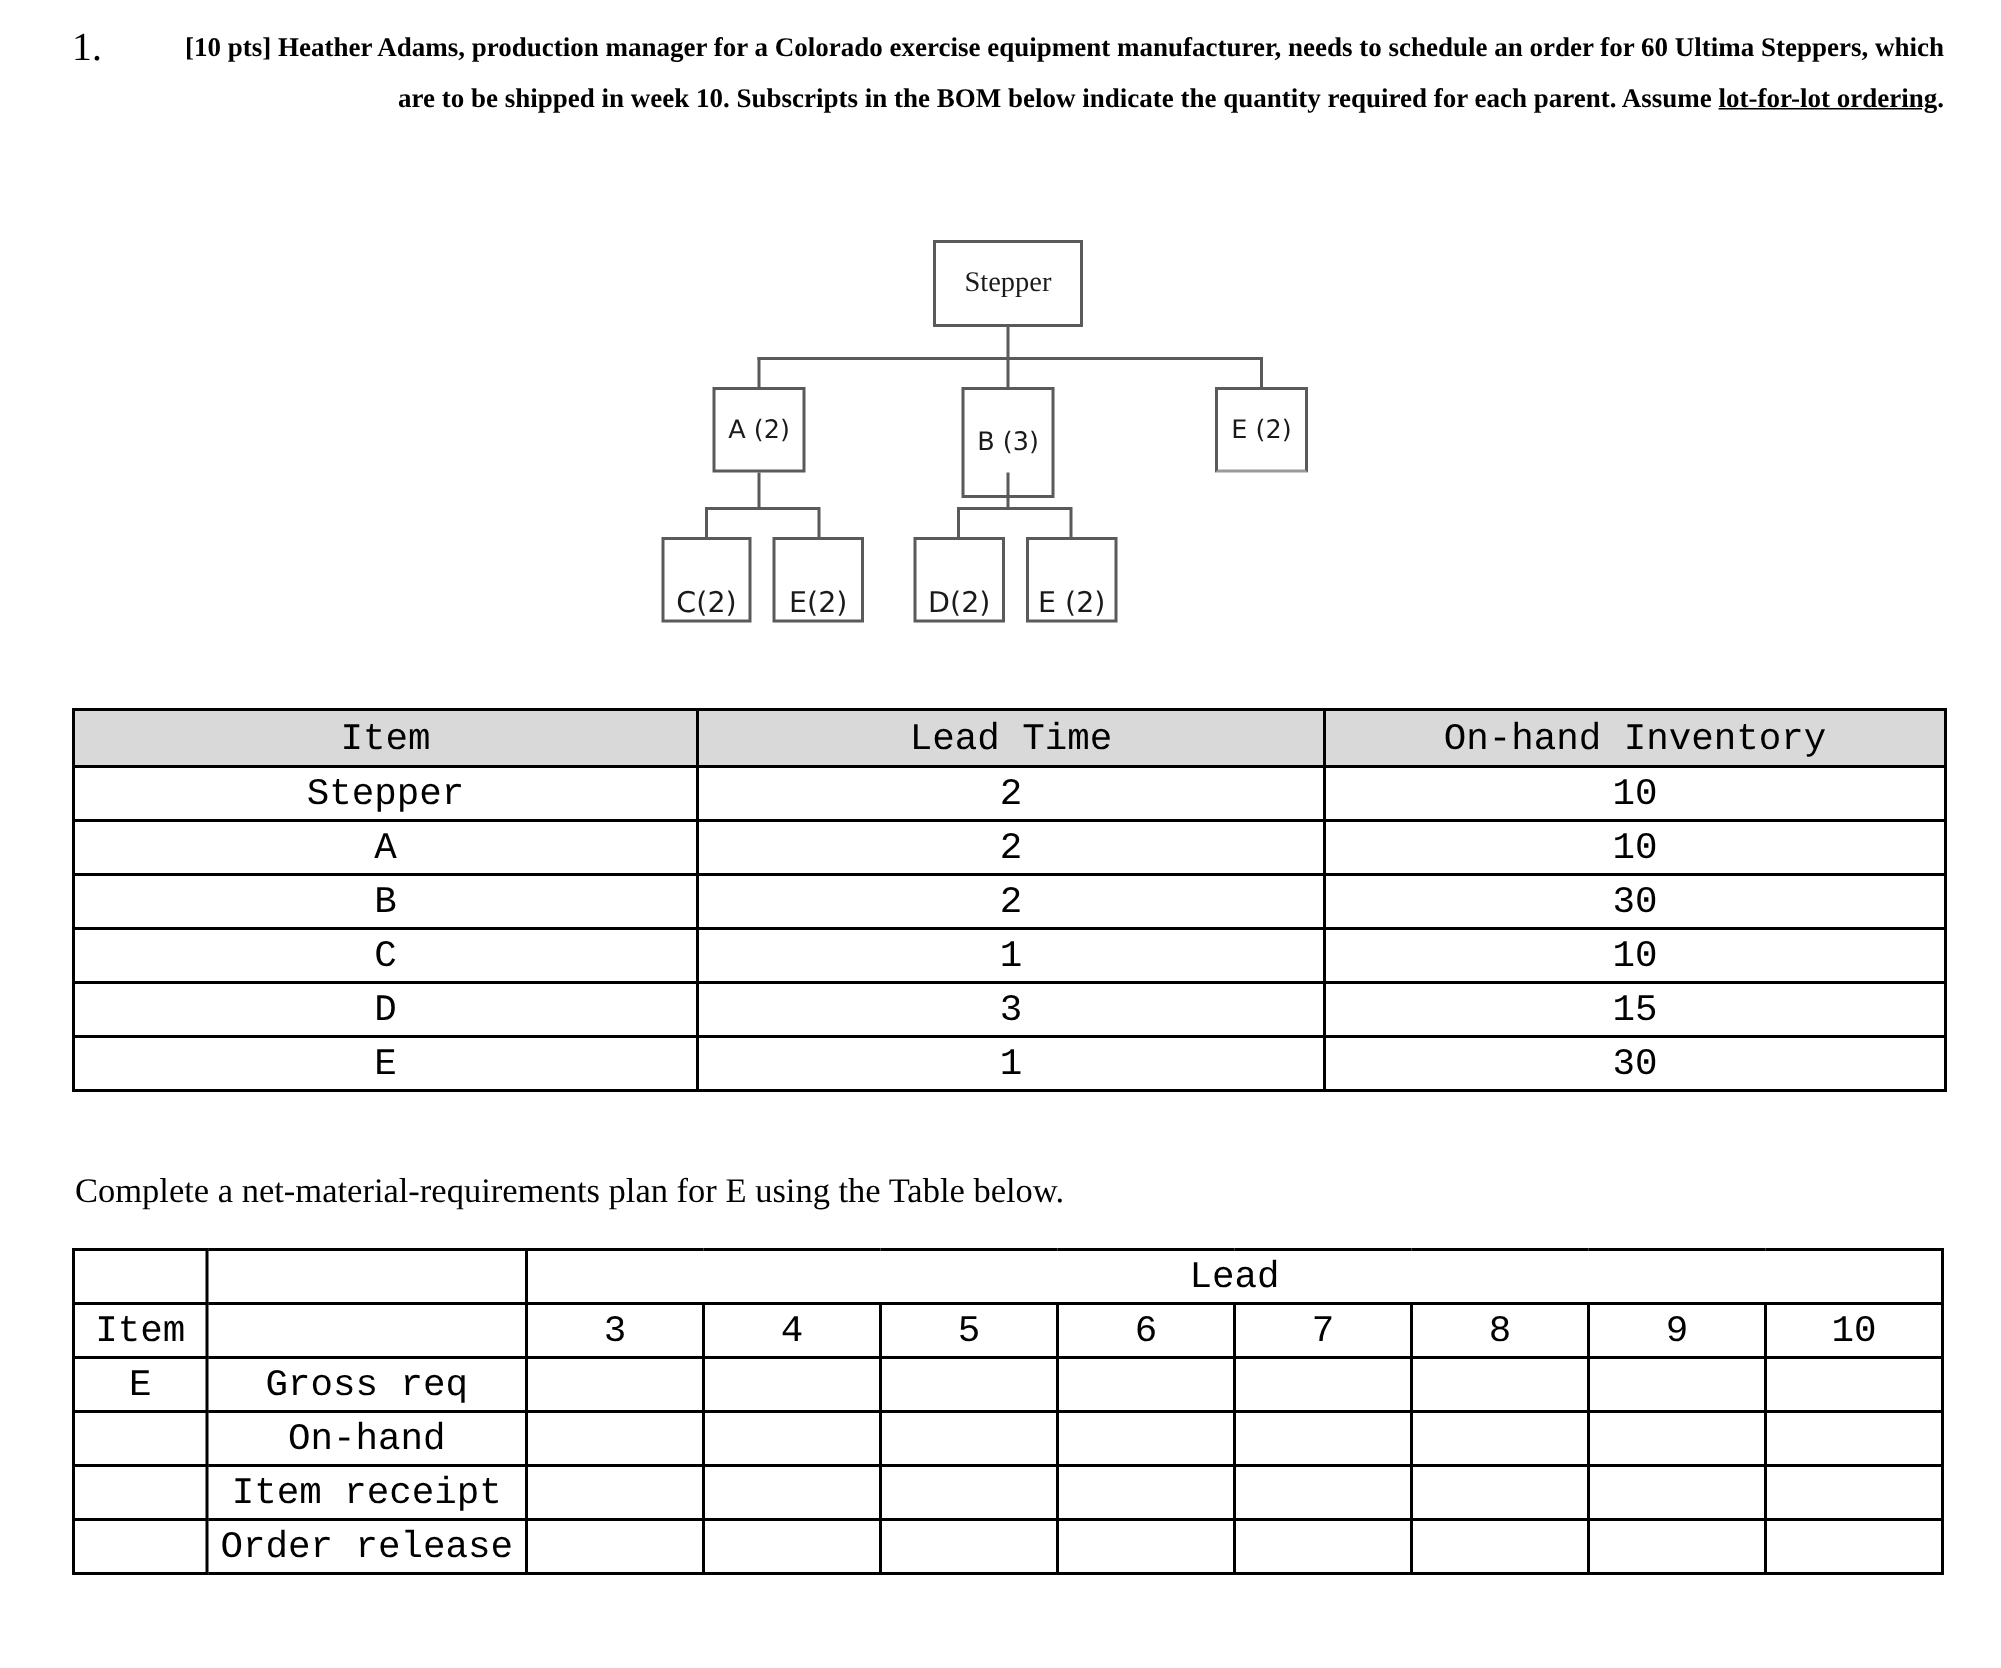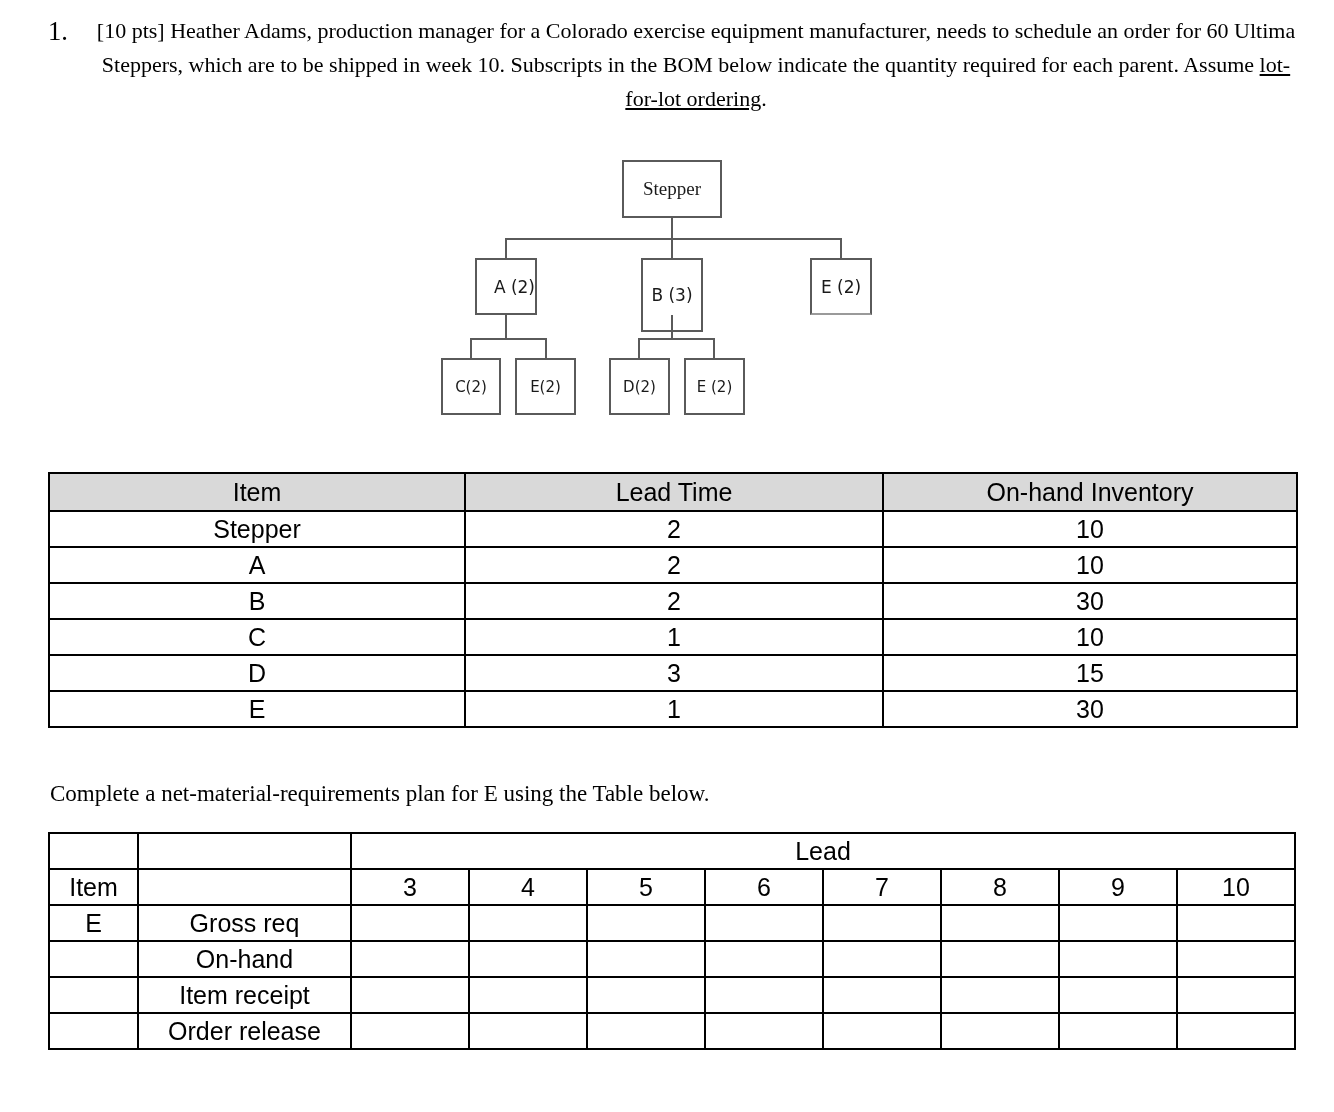--- a/index.html
+++ b/index.html
@@ -26,23 +26,24 @@
     align-items: flex-start;
   }
   #question-number {
     width: 48px;
     flex: 0 0 48px;
     font-size: 26.5px;
     line-height: 34px;
   }
   #question-text {
     flex: 1 1 auto;
-    font-size: 22px;
+    font-size: 18px;
     line-height: 34px;
-    text-align: center;
+    text-align: right;
+    font-weight: bold;
   }
   .u { text-decoration: underline; }
 
   
   #bom-tree {
     position: absolute;
     left: 0;
     top: 0;
     width: 1334px;
     height: 440px;
@@ -58,36 +59,36 @@
     align-items: center;
     justify-content: center;
     color: #1a1a1a;
     pointer-events: auto;
   }
   .node-root {
     font-family: "Liberation Serif", "DejaVu Serif", serif;
     font-size: 19px;
   }
   .node-mid { font-size: 17px; }
-  .node-leaf { font-size: 15px; }
+  .node-leaf { font-size: 19px; align-items: flex-end; }
 
   .edge {
     position: absolute;
     background: #5a5a5a;
     pointer-events: none;
   }
   .edge-v { width: 2px; }
   .edge-h { height: 2px; }
 
   
   .doc-table {
     position: absolute;
     border-collapse: collapse;
     table-layout: fixed;
-    font-family: Liberation Sans, sans-serif;
+    font-family: Liberation Mono, monospace;
     padding-left: 44px;
   }
   .doc-table td, .doc-table th {
     border: 2px solid #000000;
     text-align: center;
     vertical-align: middle;
     font-weight: normal;
     padding: 0;
   }
 
@@ -151,21 +152,21 @@
   </div>
 
   <div class="edge edge-v" style="left:671px; top:218px; height:20px;"></div>
 
   <div class="edge edge-h" style="left:505px; top:238px; width:337px;"></div>
 
   <div class="edge edge-v" style="left:505px; top:238px; height:20px;"></div>
   <div class="edge edge-v" style="left:671px; top:238px; height:20px;"></div>
   <div class="edge edge-v" style="left:840px; top:238px; height:20px;"></div>
 
-  <div class="node node-mid" style="left:475px; top:258px; width:62px; height:57px;justify-content:flex-end;">
+  <div class="node node-mid" style="left:475px; top:258px; width:62px; height:57px;">
     <span>A (2)</span>
   </div>
   <div class="node node-mid" style="left:641px; top:258px; width:62px; height:74px;">
     <span>B (3)</span>
   </div>
   <div class="node node-mid" style="left:810px; top:258px; width:62px; height:57px; border-bottom-color:#9a9a9a;">
     <span>E (2)</span>
   </div>
 
   <div class="edge edge-v" style="left:505px; top:315px; height:23px;"></div>

